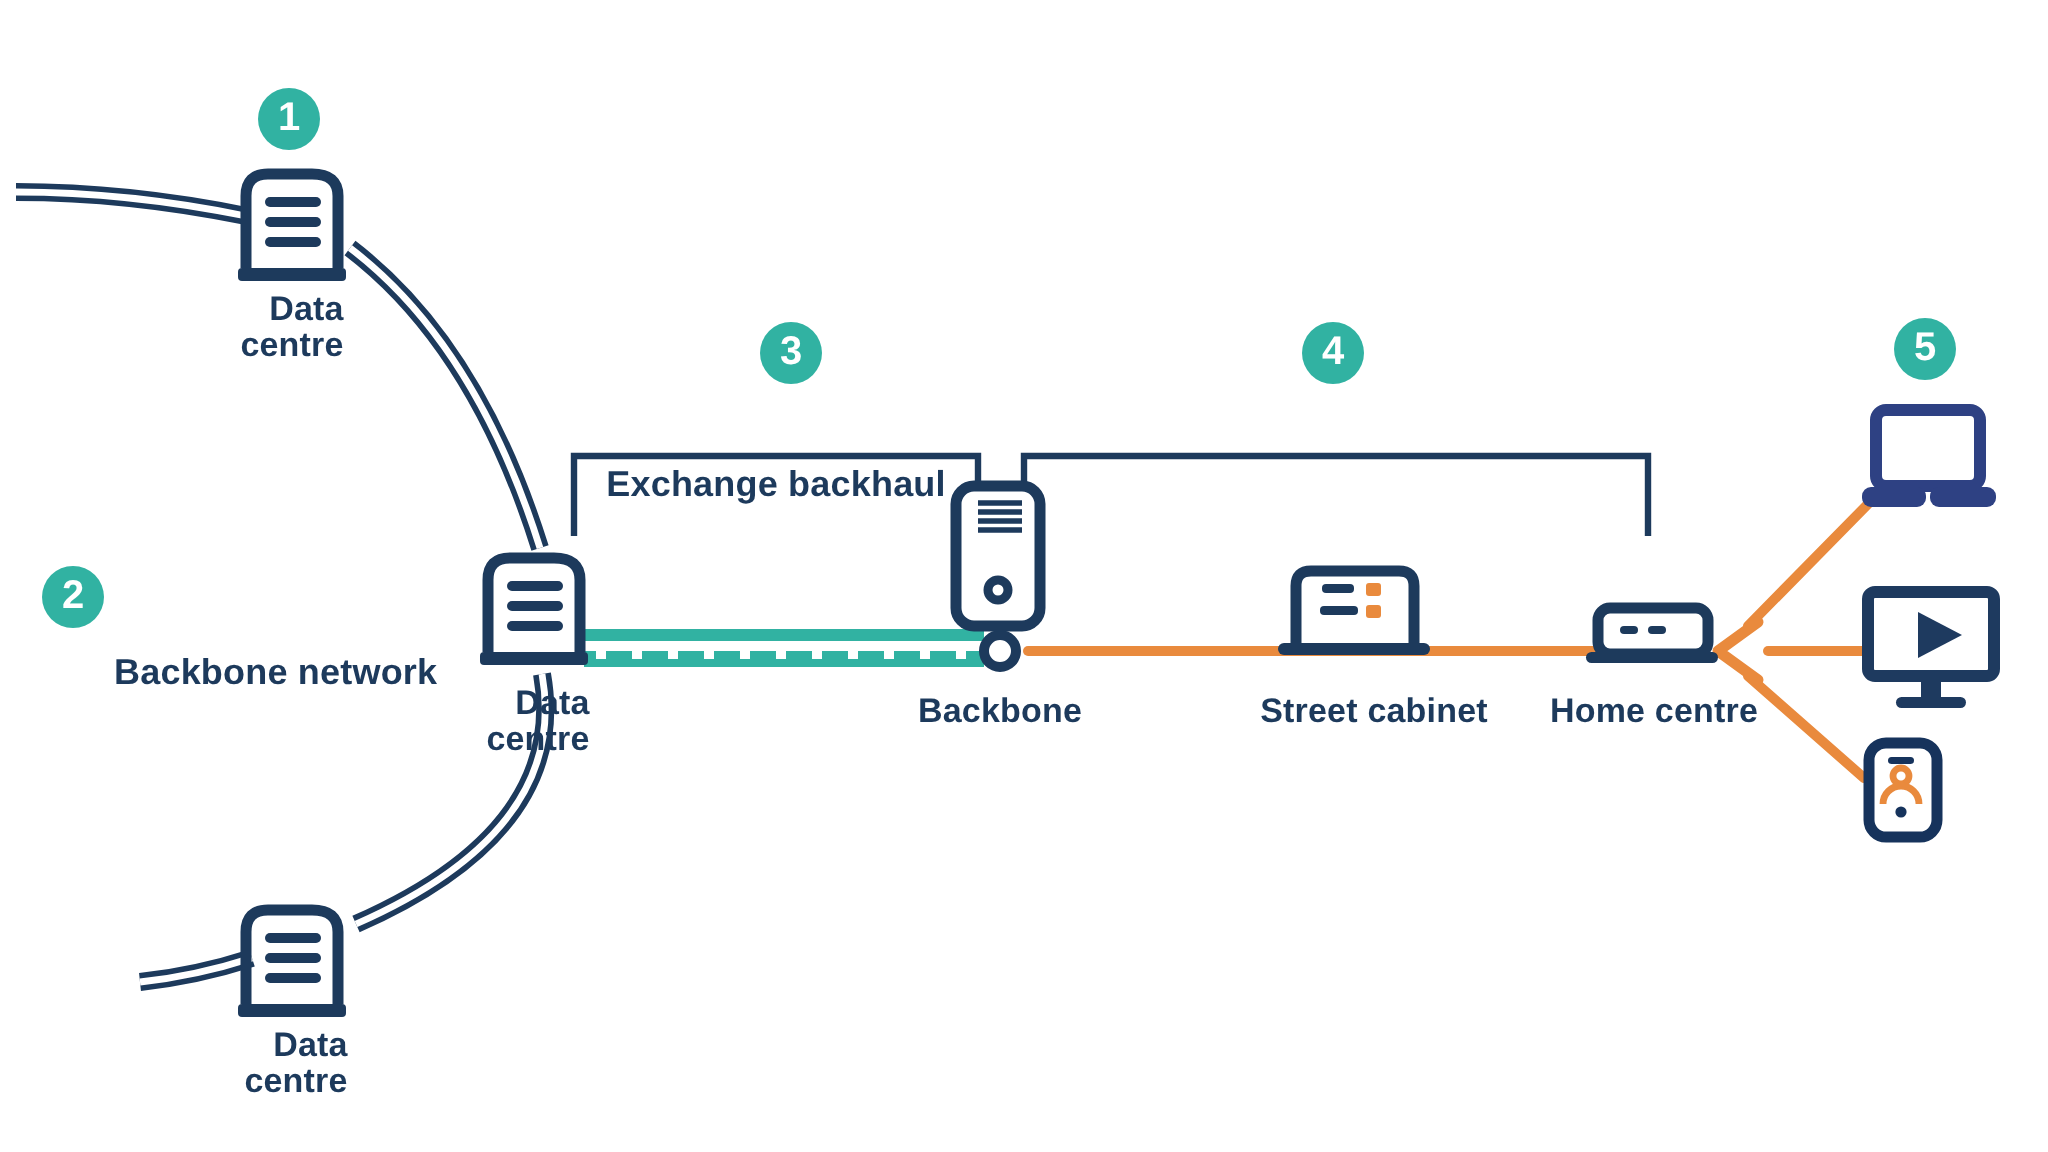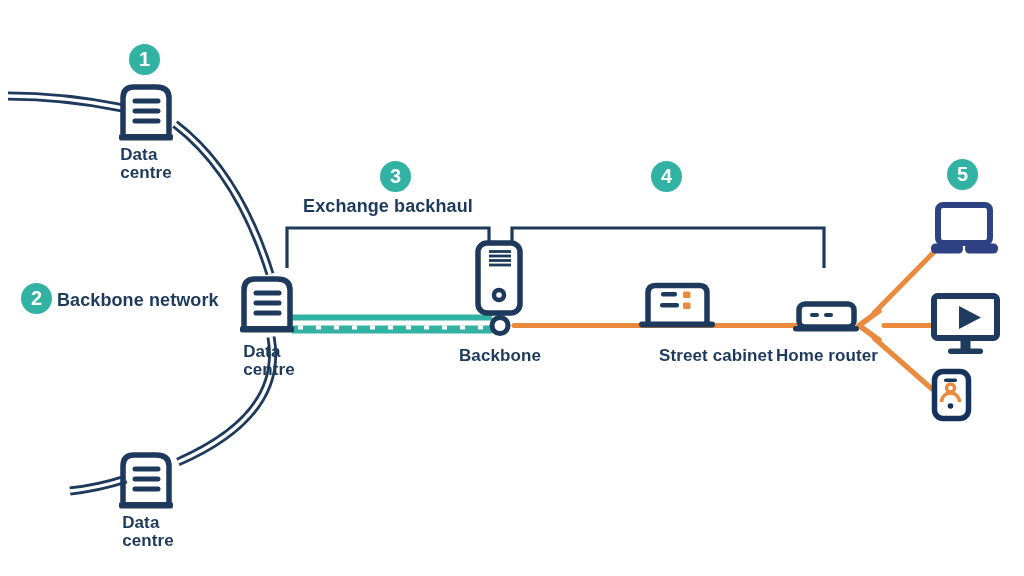--- a/index.html
+++ b/index.html
@@ -1,21 +1,21 @@
 <!DOCTYPE html>
 <html><head>
 <meta charset="utf-8">
 <style>
   html,body{margin:0;padding:0;background:#ffffff;}
   .stage{position:relative;width:1024px;height:576px;background:#ffffff;overflow:hidden;
          font-family:"Liberation Sans",sans-serif;}
   .art{position:absolute;left:0;top:0;}
   .lbl{position:absolute;color:#1d3a5c;font-weight:600;font-size:17px;line-height:18px;
-       text-align:left;transform:translateX(-50%);white-space:pre-line;letter-spacing:.1px;}
-  .lbl-big{font-size:18px;line-height:20px;}
+       text-align:right;transform:translateX(-50%);white-space:pre-line;letter-spacing:.1px;}
+  .lbl-big{font-size:18px;line-height:20px;margin-top:36px;}
   .lbl-left{transform:none;text-align:center;}
   .badge{position:absolute;width:31px;height:31px;border-radius:50%;background:#31b2a2;
          color:#ffffff;display:flex;align-items:center;justify-content:center;
          font-size:20px;font-weight:700;}
 </style>
 </head>
 <body>
 
 <div class="stage">
 
@@ -148,16 +148,16 @@
   <div class="lbl lbl-big lbl-left" style="left:57px;top:290px">Backbone network</div>
   <div class="lbl lbl-big" style="left:388px;top:196px">Exchange backhaul</div>
 
   <div class="lbl" style="left:146px;top:146px">Data
 centre</div>
   <div class="lbl" style="left:269px;top:343px">Data
 centre</div>
   <div class="lbl" style="left:148px;top:514px">Data
 centre</div>
   <div class="lbl" style="left:500px;top:347px">Backbone</div>
-  <div class="lbl" style="left:716px;top:347px">Street cabinet</div>
-  <div class="lbl" style="left:827px;top:347px">Home router</div>
+  <div class="lbl" style="left:687px;top:347px">Street cabinet</div>
+  <div class="lbl" style="left:827px;top:347px">Home centre</div>
 
 </div>
 
 </body></html>

